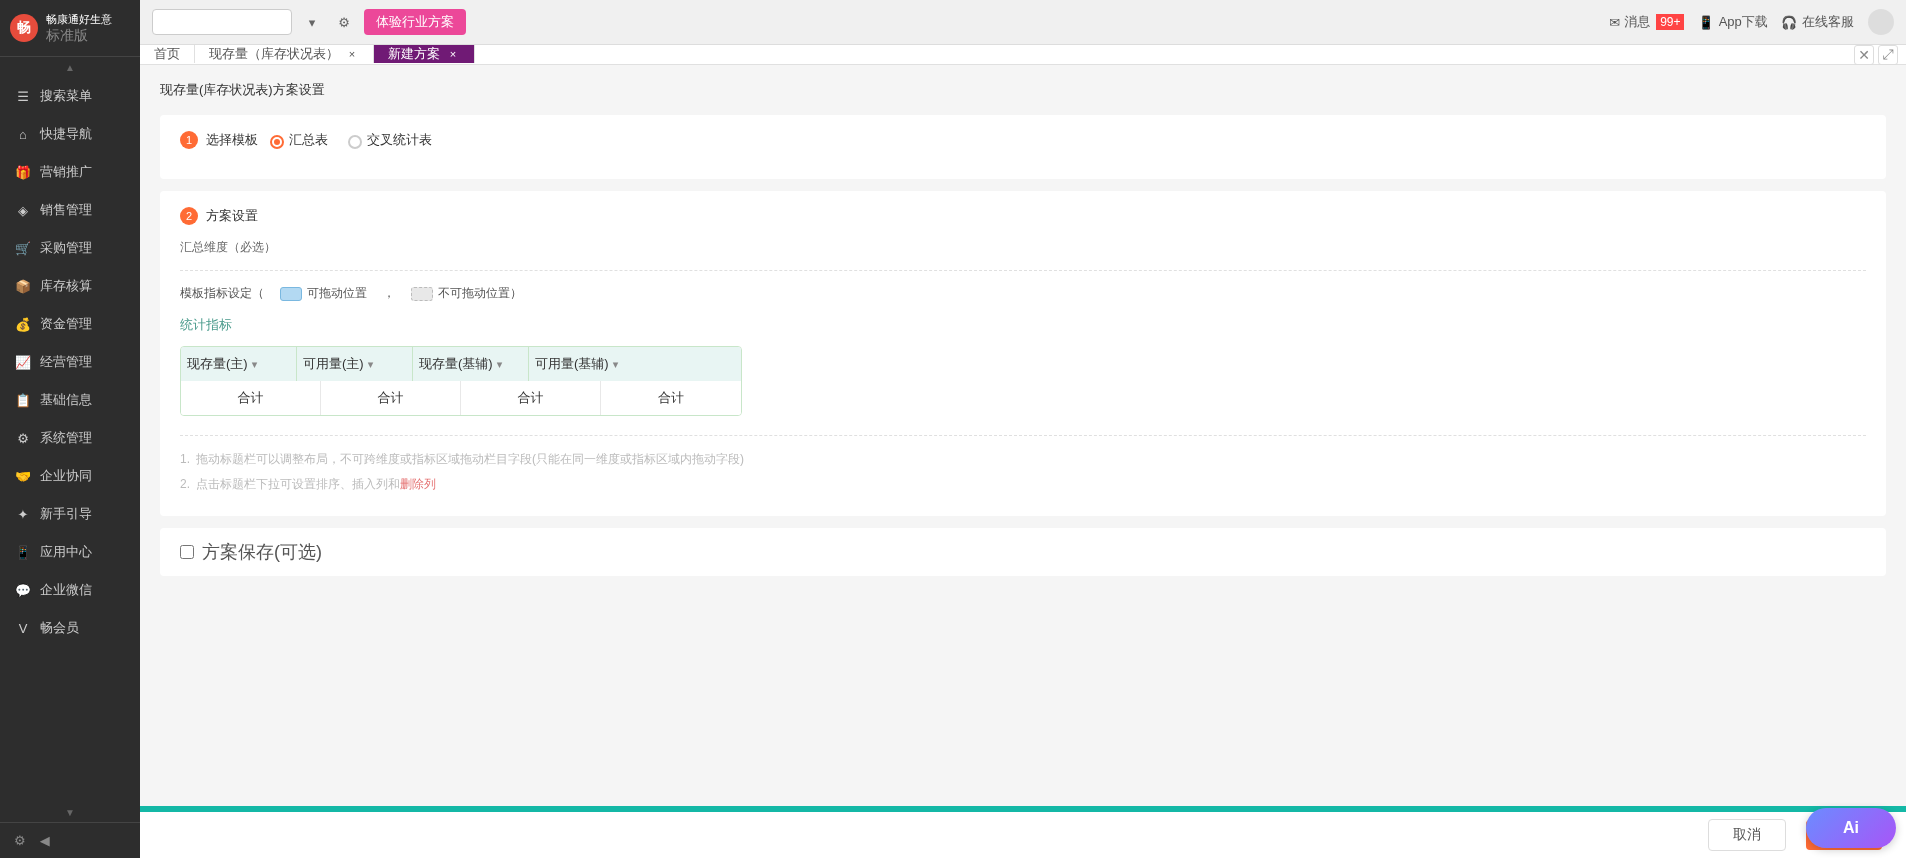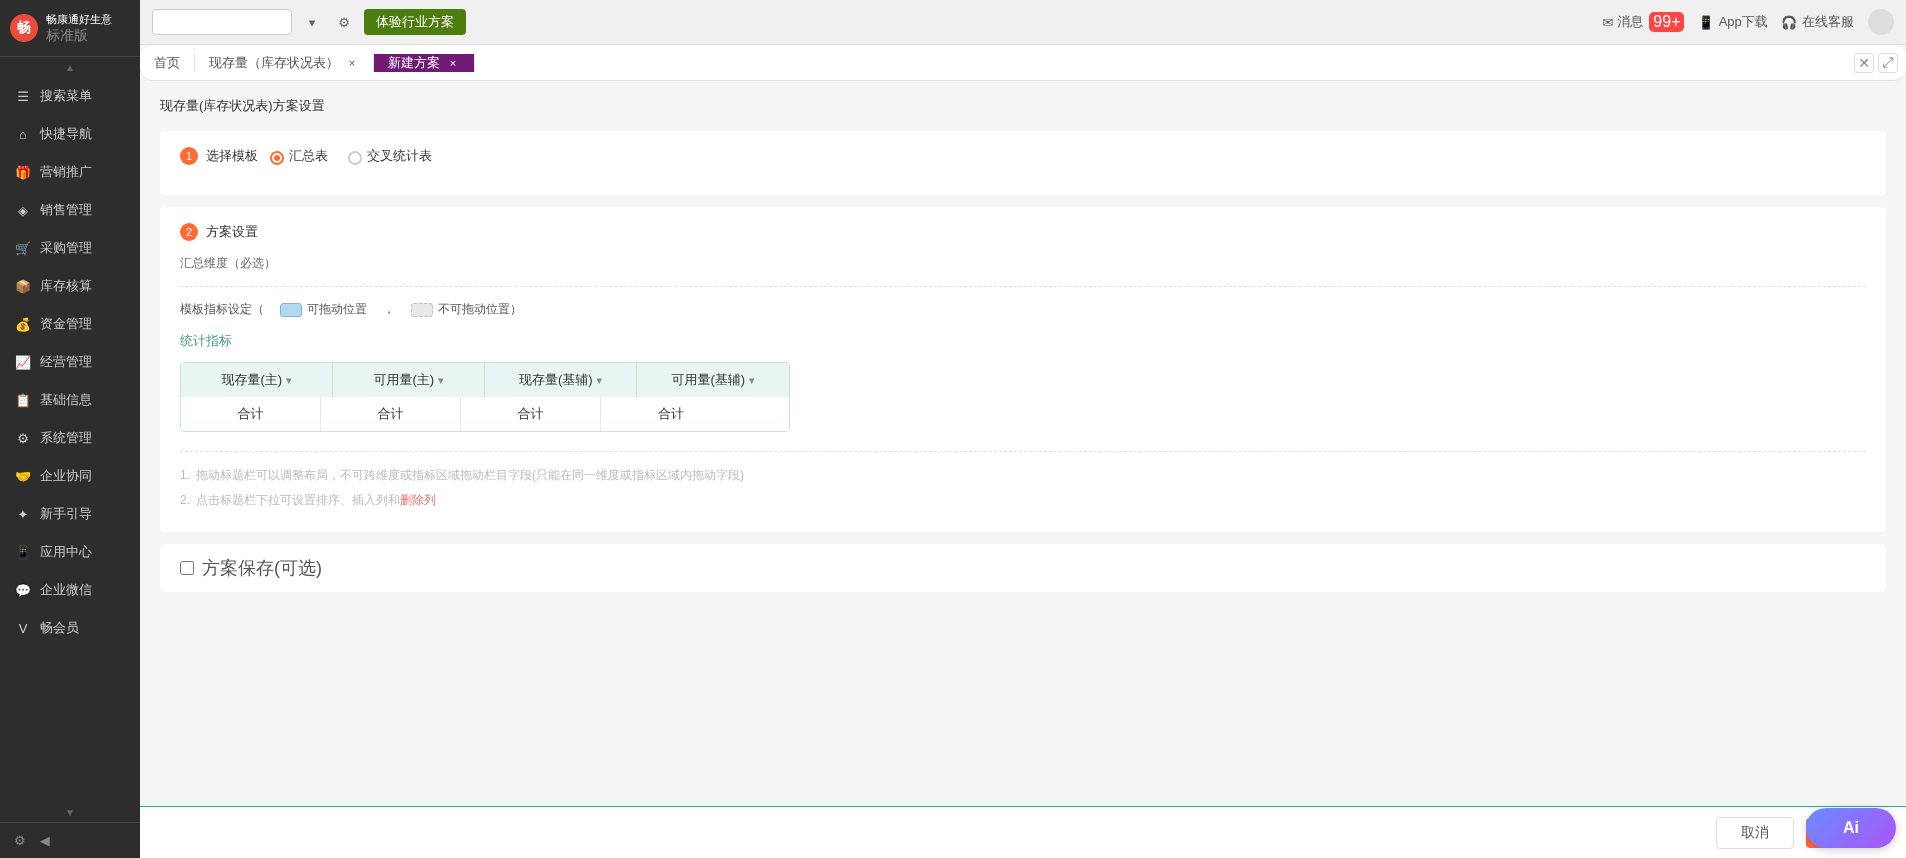--- a/index.html
+++ b/index.html
@@ -114,21 +114,21 @@
     .topbar-gear {
       width: 24px;
       height: 24px;
       display: flex;
       align-items: center;
       justify-content: center;
       cursor: pointer;
       color: #666;
     }
     .topbar-experience-btn {
-      background: #4d7c0f;
+      background: #ec4899;
       color: white;
       border: none;
       border-radius: 4px;
       padding: 4px 12px;
       cursor: pointer;
       font-size: 13px;
     }
     .topbar-spacer { flex: 1; }
     .topbar-right {
       display: flex;
@@ -139,42 +139,41 @@
     }
     .topbar-right-item {
       display: flex;
       align-items: center;
       gap: 4px;
       cursor: pointer;
     }
     .badge {
       background: #ff4444;
       color: white;
-      border-radius: 5px;
-      font-size: 16px;
+      border-radius: 0;
+      font-size: 12px;
       padding: 1px 4px;
       margin-left: 2px;
     }
     .avatar {
       width: 26px;
       height: 26px;
       background: #ddd;
       border-radius: 50%;
     }
 
     
     .tabbar {
-      height: 36px;
+      height: 20px;
       background: #fff;
       display: flex;
-      align-items: center;
+      align-items: flex-start;
       border-bottom: 1px solid #e0e0e0;
       flex-shrink: 0;
       position: relative;
-      border-radius: 13px;
     }
     .tab {
       display: flex;
       align-items: center;
       padding: 0 14px;
       gap: 6px;
       cursor: pointer;
       font-size: 13px;
       color: #555;
       border-right: 1px solid #e0e0e0;
@@ -367,25 +366,25 @@
       border-radius: 4px;
       overflow: hidden;
       display: inline-block;
       min-width: 560px;
     }
     .stats-table-header {
       display: flex;
       background: #e8f5f3;
     }
     .stats-col {
-      width: 152px;
+      width: 116px;
       border-right: 1px solid #c8e6c9;
       display: flex;
       align-items: center;
-      justify-content: center;
+      justify-content: flex-start;
       padding: 8px 6px;
       gap: 4px;
       font-size: 13px;
     }
     .stats-col:last-child { border-right: none; }
     .stats-col-label { color: #333; }
     .stats-col-chevron { color: #888; font-size: 11px; cursor: pointer; }
     .stats-table-body {
       display: flex;
       background: #fff;
@@ -431,26 +430,26 @@
     }
     .save-label {
       font-size: 18px;
       color: #555;
     }
 
     
     .footer {
       height: 52px;
       background: white;
-      border-top: 1px solid #14b8a6;
+      border-top: 6px solid #14b8a6;
       display: flex;
       align-items: center;
       justify-content: flex-end;
       padding: 0 24px;
-      gap: 12px;
+      gap: 20px;
       flex-shrink: 0;
     }
     .btn-cancel {
       padding: 6px 24px;
       border: 1px solid #ddd;
       border-radius: 4px;
       background: white;
       color: #555;
       cursor: pointer;
       font-size: 14px;

